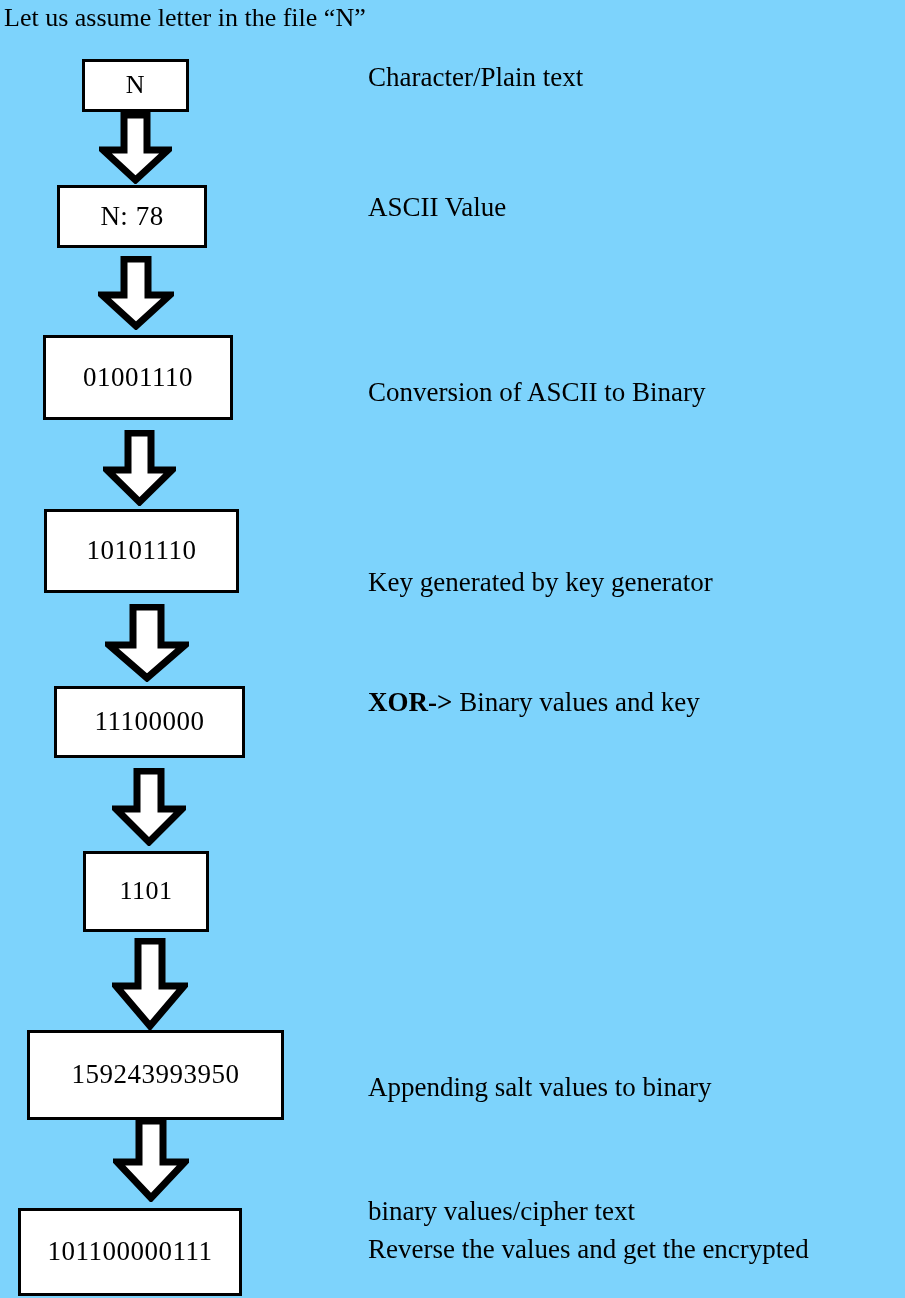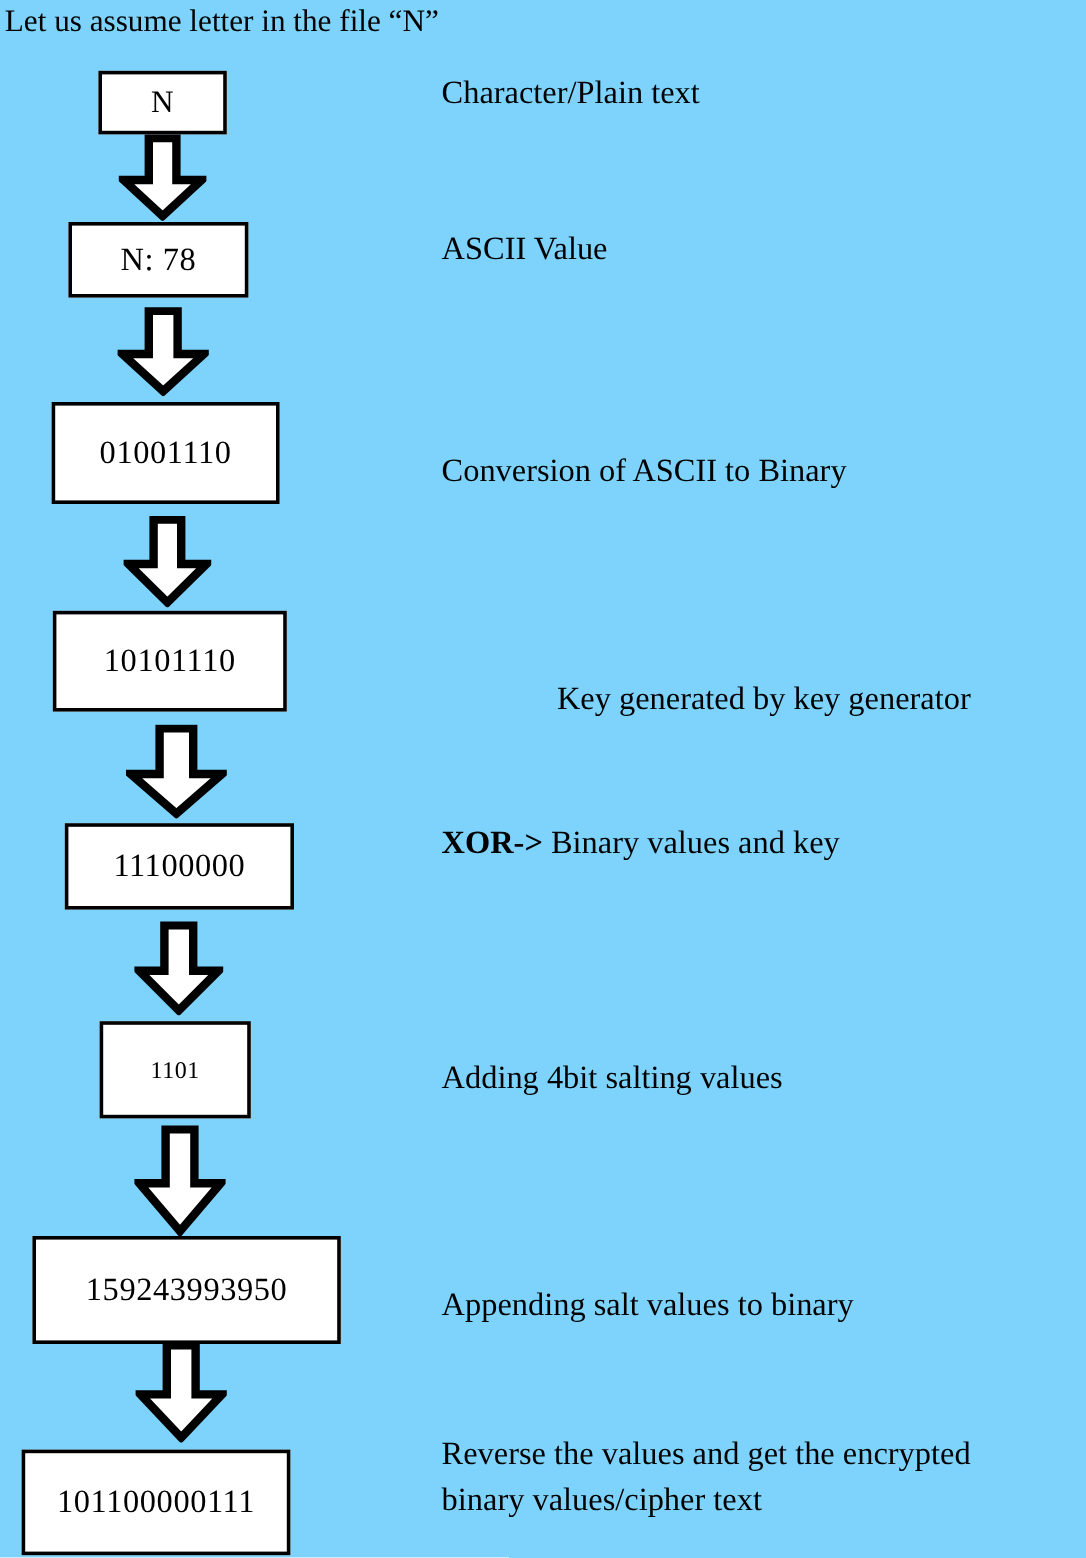--- a/index.html
+++ b/index.html
@@ -40,21 +40,21 @@
   }
   .node .node-text {
     display: block;
     width: 100%;
     text-align: center;
     font-size: 27px;
     line-height: 1.1;
     letter-spacing: 0.5px;
   }
   .node.n1 .node-text { font-size: 26px; }
-  .node.n6 .node-text { font-size: 20px; }
+  .node.n6 .node-text { font-size: 26px; }
 
   
   .arrow {
     position: absolute;
   }
   .arrow svg {
     display: block;
     width: 100%;
     height: 100%;
   }
@@ -113,21 +113,21 @@
   <div class="label" style="top:373px;">Conversion of ASCII to Binary</div>
 
   <div class="node n4" style="left:44px; top:509px; width:195px; height:84px;">
     <span class="node-text">10101110</span>
   </div>
   <div class="arrow" style="left:105px; top:604px; width:84px; height:78px;">
     <svg viewBox="0 0 84 78" preserveAspectRatio="none">
       <polygon points="28,3 56,3 56,41 80,41 42,74 4,41 28,41"></polygon>
     </svg>
   </div>
-  <div class="label" style="top:563px;text-align:center;">Key generated by key generator</div>
+  <div class="label" style="top:563px;">Key generated by key generator</div>
 
   <div class="node n5" style="left:54px; top:686px; width:191px; height:72px;">
     <span class="node-text">11100000</span>
   </div>
   <div class="arrow" style="left:112px; top:768px; width:74px; height:78px;">
     <svg viewBox="0 0 74 78" preserveAspectRatio="none">
       <polygon points="25,3 49,3 49,41 70,41 37,74 4,41 25,41"></polygon>
     </svg>
   </div>
   <div class="label" style="top:683px;">
@@ -135,33 +135,32 @@
   </div>
 
   <div class="node n6" style="left:83px; top:851px; width:126px; height:81px;">
     <span class="node-text">1101</span>
   </div>
   <div class="arrow" style="left:112px; top:938px; width:76px; height:92px;">
     <svg viewBox="0 0 76 92" preserveAspectRatio="none">
       <polygon points="26,3 50,3 50,48 72,48 38,88 4,48 26,48"></polygon>
     </svg>
   </div>
-  <div class="label" style="top:879px;">Adding 4bit salting values</div>
 
   <div class="node n7" style="left:27px; top:1030px; width:257px; height:90px;">
     <span class="node-text">159243993950</span>
   </div>
   <div class="arrow" style="left:113px; top:1118px; width:76px; height:84px;">
     <svg viewBox="0 0 76 84" preserveAspectRatio="none">
       <polygon points="26,3 50,3 50,44 72,44 38,80 4,44 26,44"></polygon>
     </svg>
   </div>
   <div class="label" style="top:1068px;">Appending salt values to binary</div>
 
   <div class="node n8" style="left:18px; top:1208px; width:224px; height:88px;">
     <span class="node-text">101100000111</span>
   </div>
   <div class="label" style="top:1192px;">
+    <div>binary values/cipher text</div>
     <div>Reverse the values and get the encrypted</div>
-    <div>binary values/cipher text</div>
   </div>
 
 </div>
 
 </body></html>

